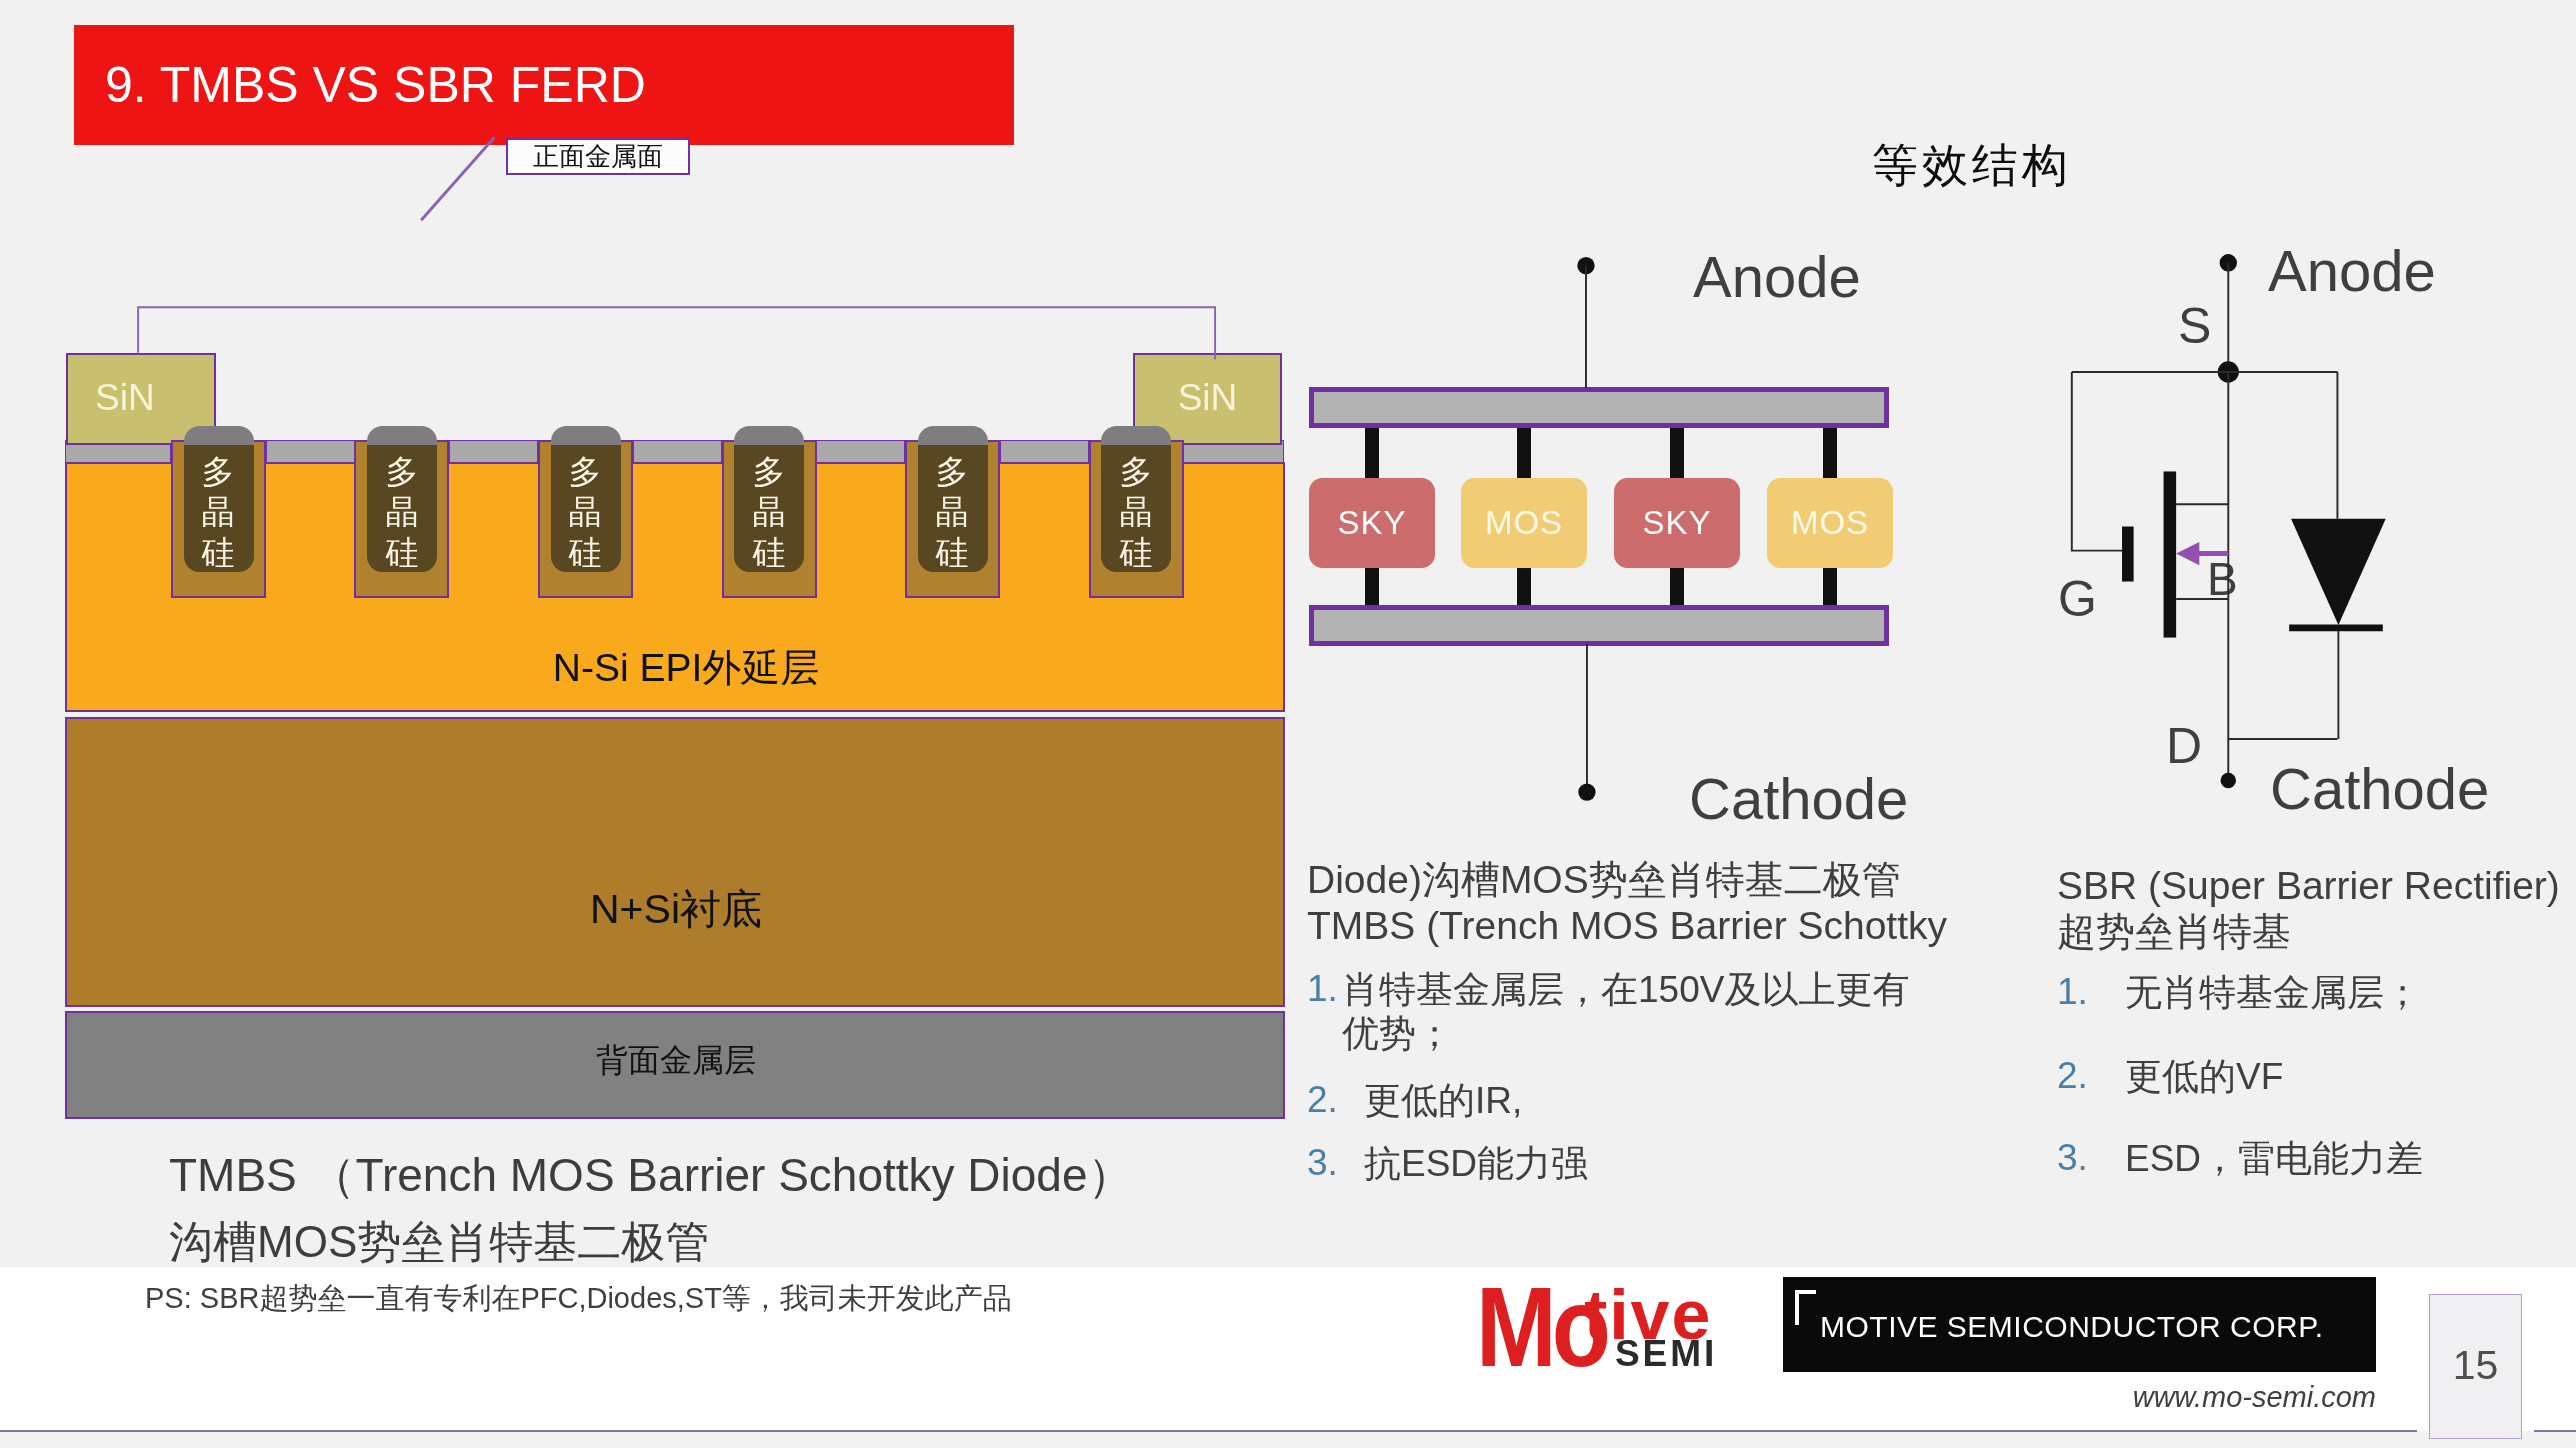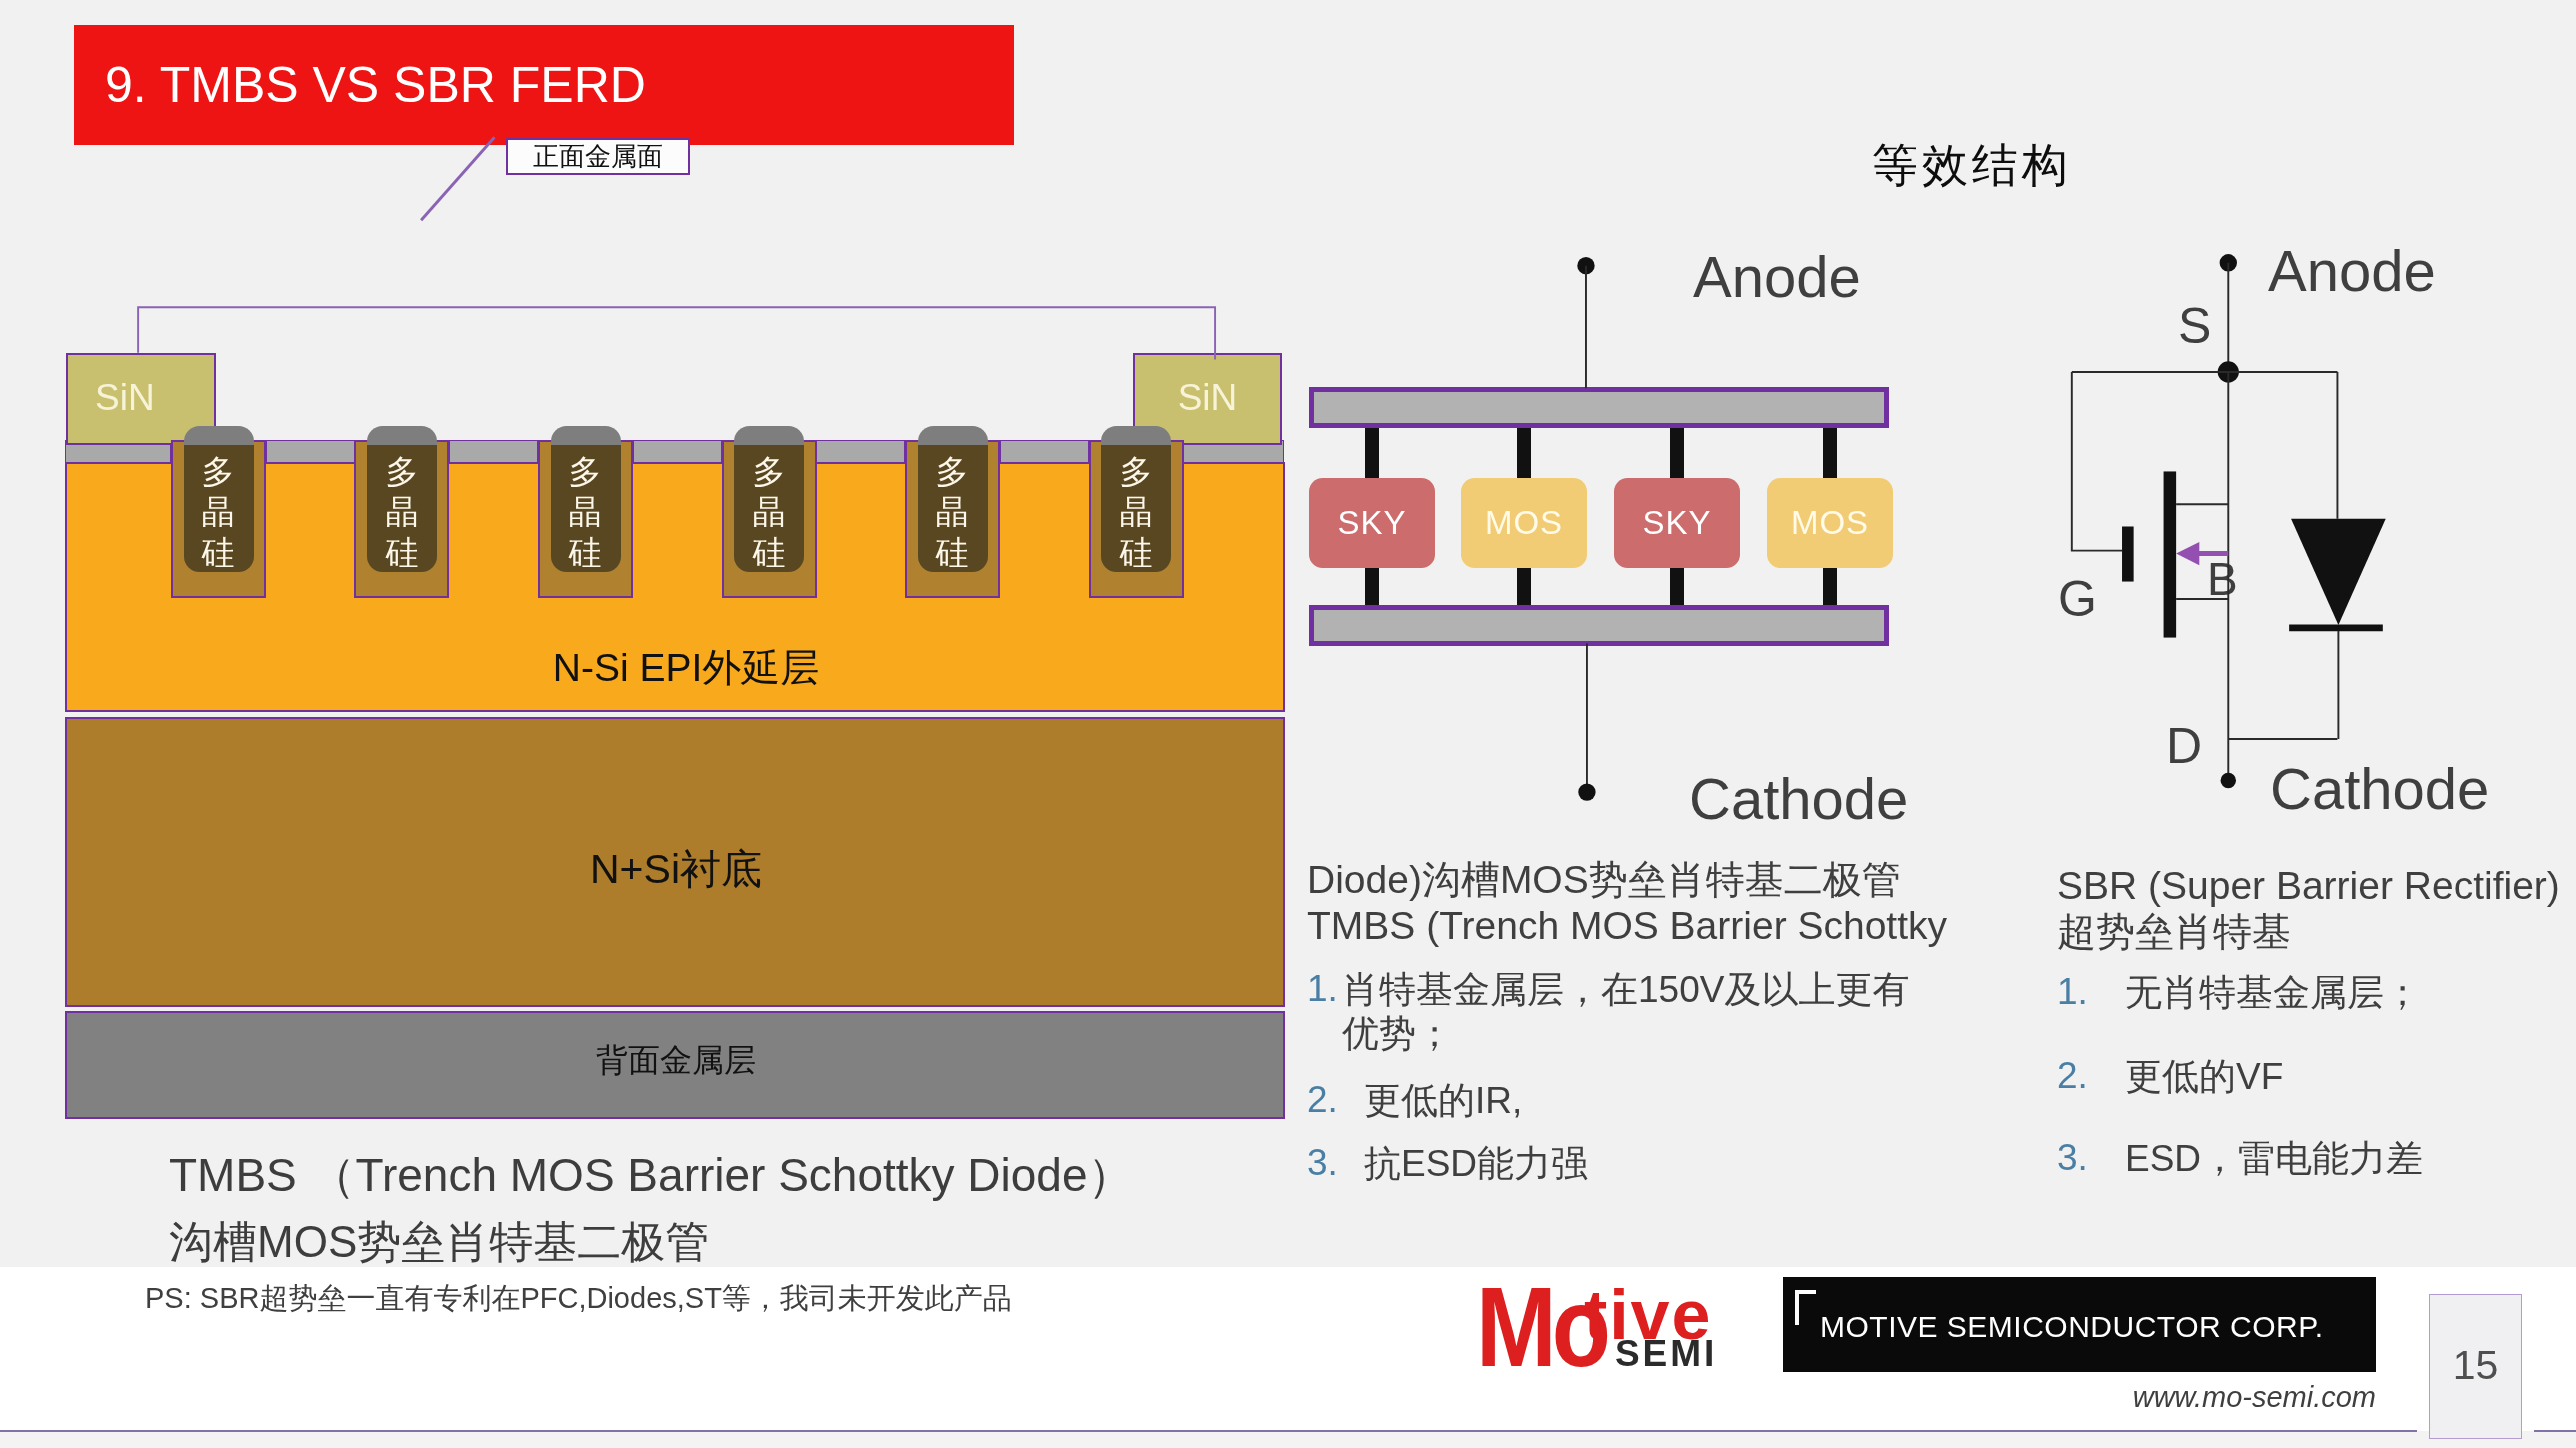--- a/index.html
+++ b/index.html
@@ -19,21 +19,21 @@
        color:#f7f3d8;font-size:37px;line-height:86px;z-index:3;}
   .sin-left{left:66px;width:150px;padding-left:27px;}
   .sin-right{left:1133px;width:149px;text-align:center;}
   .trench-outer{position:absolute;top:440px;width:95px;height:158px;background:#b0822f;border:2.9px solid #7030a0;box-sizing:border-box;z-index:4;}
   .trench-inner{position:absolute;top:426px;width:70px;height:146px;border-radius:15.5px;
        background:linear-gradient(#7e7e7e 0 19.3px,#594721 19.3px);z-index:5;}
   .trench-label{position:absolute;top:452px;width:42px;font-family:"Liberation Serif",serif;
        font-size:33px;line-height:1.22;color:#fdf8ea;text-align:center;word-break:break-all;z-index:6;}
   .layer-label{position:absolute;color:#111111;text-align:center;z-index:6;}
   .epi-label{left:435px;top:641px;width:502px;font-size:39px;}
-  .sub-label{left:425px;top:842px;width:502px;font-size:41px;}
+  .sub-label{left:425px;top:882px;width:502px;font-size:41px;}
   .back-label{left:425px;top:1039px;width:502px;font-size:32px;}
   .fm-box{left:506px;top:138px;width:180px;height:33px;background:#fcfcfc;border:2.9px solid #7030a0;
        box-sizing:content-box;z-index:6;text-align:center;}
   .fm-box span{font-size:26px;line-height:33px;color:#111;}
   .caption{left:169px;top:1145px;z-index:6;color:#3d3d3d;}
   .caption .l1{font-size:46px;}
   .caption .l2{font-size:44px;margin-top:6px;}
   
   .eq-title{left:1872px;top:135px;font-family:"Liberation Serif",serif;font-size:46px;color:#0d0d0d;
        letter-spacing:3.9px;z-index:6;}

